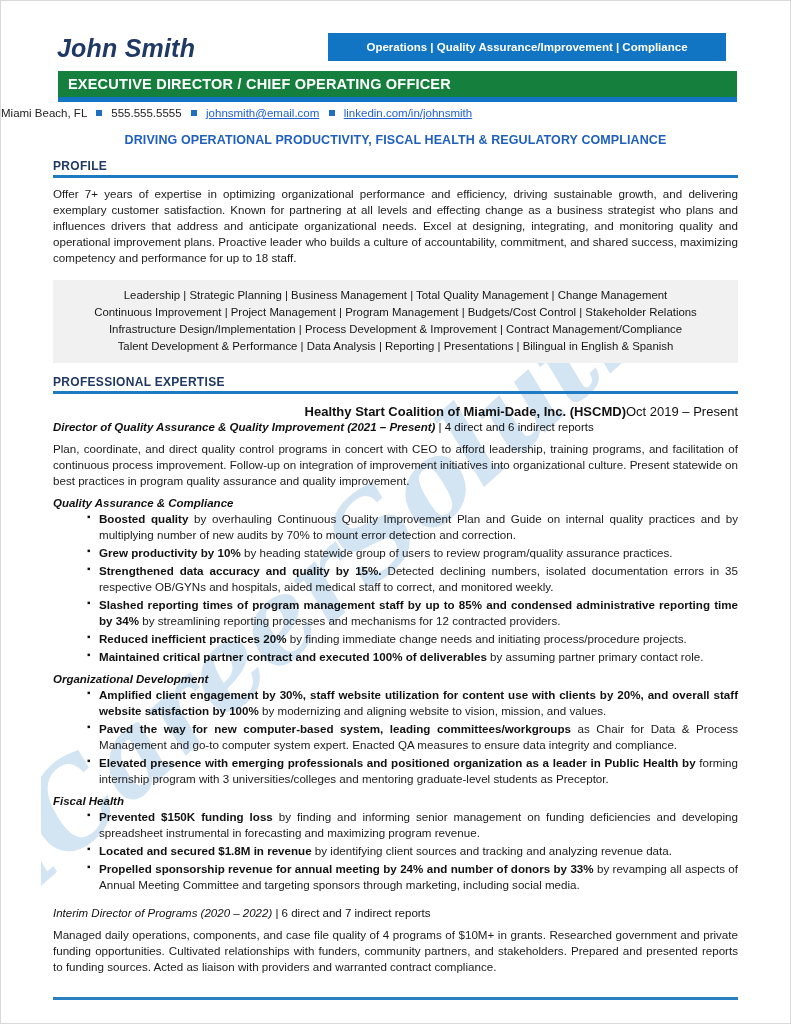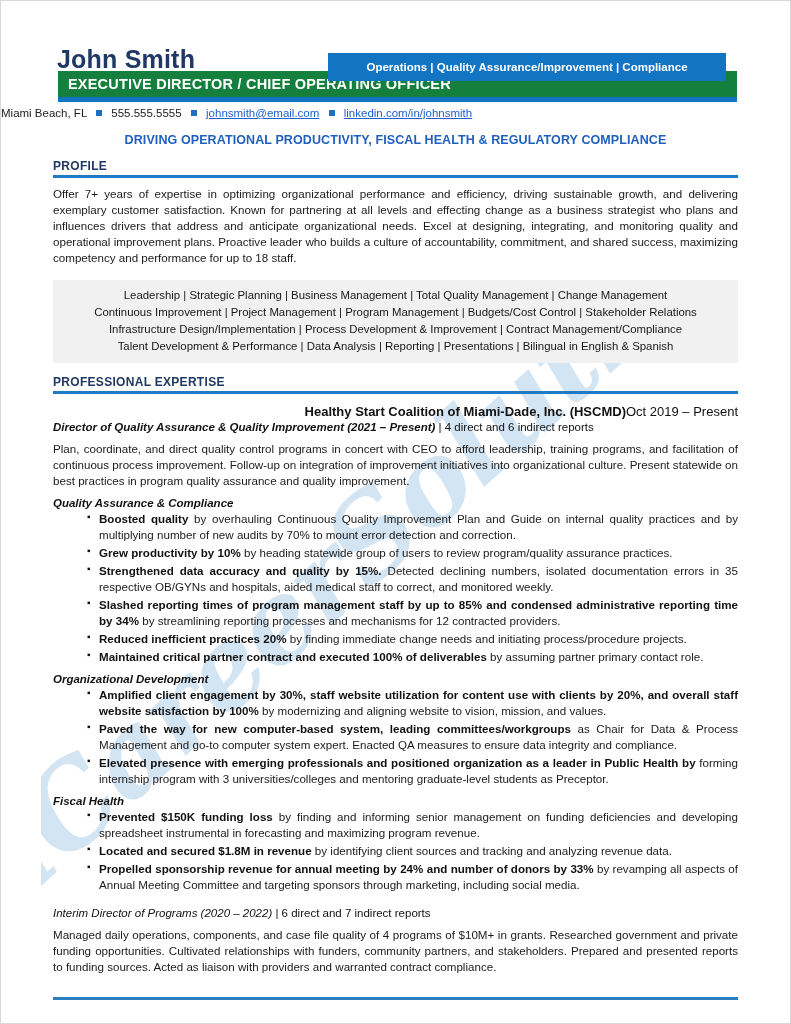--- a/index.html
+++ b/index.html
@@ -40,29 +40,30 @@
     color: rgba(150,190,225,0.42);
     white-space: nowrap;
   }
 
   .content { position: relative; z-index: 10; }
 
   
   .header { position: relative; height: 92px; }
   .name {
     position: absolute;
-    left: 56px; top: 44px;
+    left: 56px; top: 33px;
     font-size: 25px;
     font-weight: 700;
     color: #1f3864;
     letter-spacing: .2px;
+    font-style: italic;
   }
   .tagline-box {
     position: absolute;
-    left: 327px; top: 52px;
+    left: 327px; top: 32px;
     width: 398px; height: 28px;
     background: #1275c4;
     color: #ffffff;
     font-size: 11.5px;
     font-weight: 700;
     display: flex;
     align-items: center;
     justify-content: center;
     text-align: center;
   }

